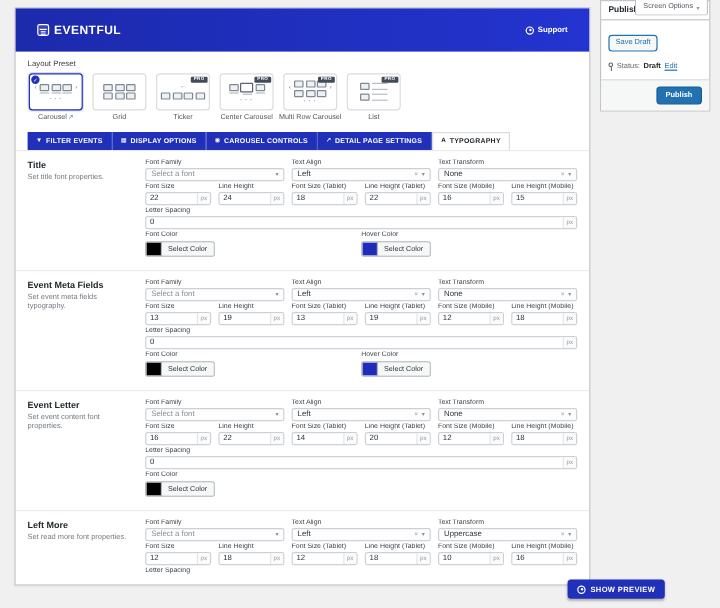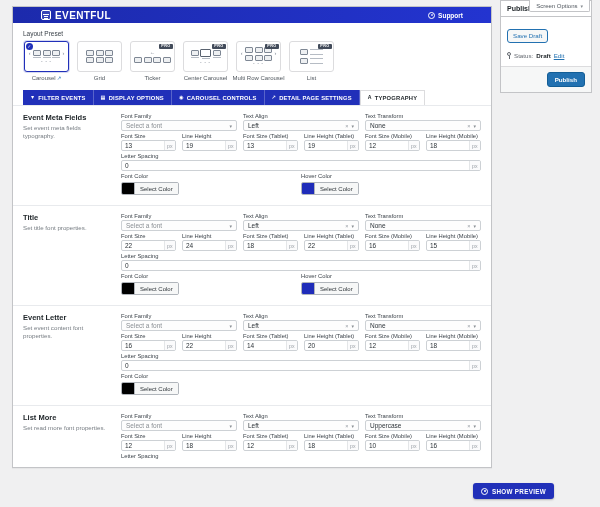--- a/index.html
+++ b/index.html
@@ -7,21 +7,21 @@
   .page{position:relative;width:600px;height:507px;overflow:hidden}
   .page-heading{font-size:11.5px;font-weight:500;margin:0;padding:8px 0 6px 12px;color:#23282d}
   .screen-options{position:absolute;top:0;right:10px;background:#fff;border:1px solid #c3c4c7;border-top:none;border-radius:0 0 2px 2px;font-size:6px;color:#50575e;padding:2.5px 6px;display:flex;gap:3px;align-items:center;cursor:pointer}
   .caret{font-size:5px;color:#8a8f94}
   .cols{display:flex;gap:8px;padding:0 8px 0 12px;align-items:flex-start}
   .main-col{flex:1;min-width:0}
   .side-col{width:92px;flex:none}
   .title-input{width:100%;height:16px;border:1px solid #8c8f94;border-radius:3px;padding:0 6px;font-size:8.5px;background:#fff;color:#2c3338;font-family:inherit}
   .title-input::placeholder{color:#757575}
   .card{margin-top:6px;background:#fff;border:1px solid #c3c4c7;box-shadow:0 1px 1px rgba(0,0,0,.04)}
-  .brand-bar{height:16px;background:linear-gradient(90deg,#1c2aac,#2334d0);display:flex;align-items:center;justify-content:space-between;padding:0 28px}
+  .brand-bar{height:36px;background:linear-gradient(90deg,#1c2aac,#2334d0);display:flex;align-items:center;justify-content:space-between;padding:0 18px}
   .brand{color:#fff;font-weight:bold;font-size:10px;letter-spacing:.4px;display:flex;gap:4px;align-items:center}
   .cal{width:10px;height:10px;border:1px solid #fff;border-radius:2px;position:relative;background:rgba(255,255,255,.12)}
   .cal:before{content:"";position:absolute;left:1px;right:1px;top:2.5px;height:1px;background:#fff}
   .cal:after{content:"";position:absolute;left:2px;top:5px;width:4px;height:1px;background:#fff;box-shadow:0 2px 0 #fff}
   .support{color:#fff;font-size:6.5px;font-weight:bold;display:flex;gap:3px;align-items:center;cursor:pointer}
   .ring{width:7px;height:7px;border:1px solid #fff;border-radius:50%;position:relative}
   .ring:after{content:"";position:absolute;inset:1.5px;border:1px solid #fff;border-radius:50%}
   .preset-block{padding:7px 10px 4px}
   .preset-label{font-size:6.5px;color:#3c434a;margin-bottom:4px}
   .presets{display:flex;gap:6px}
@@ -275,22 +275,22 @@
             </div>
             <div class="tab active">
               <span class="ticon">A</span>
               <span>TYPOGRAPHY</span>
             </div>
           </div>
 
         <div class="sections" id="sections">
             <div class="section">
               <div class="sec-info">
-                <div class="sec-title">Event Meta Fields</div>
-                <div class="sec-desc">Set event meta fields typography.</div>
+                <div class="sec-title">Title</div>
+                <div class="sec-desc">Set title font properties.</div>
               </div>
               <div class="sec-fields">
                 <div class="f-row">
                   <div class="f-col">
                     <div class="f-label">Font Family</div>
                     <div class="select">
                       <span class="ph">Select a font</span>
                       <span class="sp"></span>
                       <span class="caret">▾</span>
                     </div>
@@ -311,56 +311,56 @@
                       <span class="sp"></span>
                       <span class="x-icon">×</span>
                       <span class="caret">▾</span>
                     </div>
                   </div>
                 </div>
                 <div class="f-row">
                   <div class="f-col">
                     <div class="f-label">Font Size</div>
                     <div class="num">
-                      <input value="13" style="">
+                      <input value="22" style="">
                       <span class="px">px</span>
                     </div>
                   </div>
                   <div class="f-col">
                     <div class="f-label">Line Height</div>
                     <div class="num">
-                      <input value="19" style="">
+                      <input value="24" style="">
                       <span class="px">px</span>
                     </div>
                   </div>
                   <div class="f-col">
                     <div class="f-label">Font Size (Tablet)</div>
                     <div class="num">
-                      <input value="13" style="">
+                      <input value="18" style="">
                       <span class="px">px</span>
                     </div>
                   </div>
                   <div class="f-col">
                     <div class="f-label">Line Height (Tablet)</div>
                     <div class="num">
-                      <input value="19" style="">
+                      <input value="22" style="">
                       <span class="px">px</span>
                     </div>
                   </div>
                   <div class="f-col">
                     <div class="f-label">Font Size (Mobile)</div>
                     <div class="num">
-                      <input value="12" style="">
+                      <input value="16" style="">
                       <span class="px">px</span>
                     </div>
                   </div>
                   <div class="f-col">
                     <div class="f-label">Line Height (Mobile)</div>
                     <div class="num">
-                      <input value="18" style="">
+                      <input value="15" style="">
                       <span class="px">px</span>
                     </div>
                   </div>
                 </div>
                 <div>
                   <div class="f-label">Letter Spacing</div>
                   <div class="num">
                     <input value="0" style="">
                     <span class="px">px</span>
                   </div>
@@ -372,22 +372,22 @@
                     </div></div>
                   <div class="color-group"><div class="f-label">Hover Color</div><div class="color-btn">
                       <span class="swatch" style="background: rgb(31, 44, 185);"></span>
                       <span class="cb-label">Select Color</span>
                     </div></div>
                 </div>
               </div>
             </div>
             <div class="section">
               <div class="sec-info">
-                <div class="sec-title">Title</div>
-                <div class="sec-desc">Set title font properties.</div>
+                <div class="sec-title">Event Meta Fields</div>
+                <div class="sec-desc">Set event meta fields typography.</div>
               </div>
               <div class="sec-fields">
                 <div class="f-row">
                   <div class="f-col">
                     <div class="f-label">Font Family</div>
                     <div class="select">
                       <span class="ph">Select a font</span>
                       <span class="sp"></span>
                       <span class="caret">▾</span>
                     </div>
@@ -408,56 +408,56 @@
                       <span class="sp"></span>
                       <span class="x-icon">×</span>
                       <span class="caret">▾</span>
                     </div>
                   </div>
                 </div>
                 <div class="f-row">
                   <div class="f-col">
                     <div class="f-label">Font Size</div>
                     <div class="num">
-                      <input value="22" style="">
+                      <input value="13" style="">
                       <span class="px">px</span>
                     </div>
                   </div>
                   <div class="f-col">
                     <div class="f-label">Line Height</div>
                     <div class="num">
-                      <input value="24" style="">
+                      <input value="19" style="">
                       <span class="px">px</span>
                     </div>
                   </div>
                   <div class="f-col">
                     <div class="f-label">Font Size (Tablet)</div>
                     <div class="num">
+                      <input value="13" style="">
+                      <span class="px">px</span>
+                    </div>
+                  </div>
+                  <div class="f-col">
+                    <div class="f-label">Line Height (Tablet)</div>
+                    <div class="num">
+                      <input value="19" style="">
+                      <span class="px">px</span>
+                    </div>
+                  </div>
+                  <div class="f-col">
+                    <div class="f-label">Font Size (Mobile)</div>
+                    <div class="num">
+                      <input value="12" style="">
+                      <span class="px">px</span>
+                    </div>
+                  </div>
+                  <div class="f-col">
+                    <div class="f-label">Line Height (Mobile)</div>
+                    <div class="num">
                       <input value="18" style="">
-                      <span class="px">px</span>
-                    </div>
-                  </div>
-                  <div class="f-col">
-                    <div class="f-label">Line Height (Tablet)</div>
-                    <div class="num">
-                      <input value="22" style="">
-                      <span class="px">px</span>
-                    </div>
-                  </div>
-                  <div class="f-col">
-                    <div class="f-label">Font Size (Mobile)</div>
-                    <div class="num">
-                      <input value="16" style="">
-                      <span class="px">px</span>
-                    </div>
-                  </div>
-                  <div class="f-col">
-                    <div class="f-label">Line Height (Mobile)</div>
-                    <div class="num">
-                      <input value="15" style="">
                       <span class="px">px</span>
                     </div>
                   </div>
                 </div>
                 <div>
                   <div class="f-label">Letter Spacing</div>
                   <div class="num">
                     <input value="0" style="">
                     <span class="px">px</span>
                   </div>
@@ -562,21 +562,21 @@
                 <div class="color-row">
                   <div class="color-group"><div class="f-label">Font Color</div><div class="color-btn">
                       <span class="swatch" style="background: rgb(0, 0, 0);"></span>
                       <span class="cb-label">Select Color</span>
                     </div></div>
                 </div>
               </div>
             </div>
             <div class="section">
               <div class="sec-info">
-                <div class="sec-title">List More</div>
+                <div class="sec-title">Left More</div>
                 <div class="sec-desc">Set read more font properties.</div>
               </div>
               <div class="sec-fields">
                 <div class="f-row">
                   <div class="f-col">
                     <div class="f-label">Font Family</div>
                     <div class="select">
                       <span class="ph">Select a font</span>
                       <span class="sp"></span>
                       <span class="caret">▾</span>

